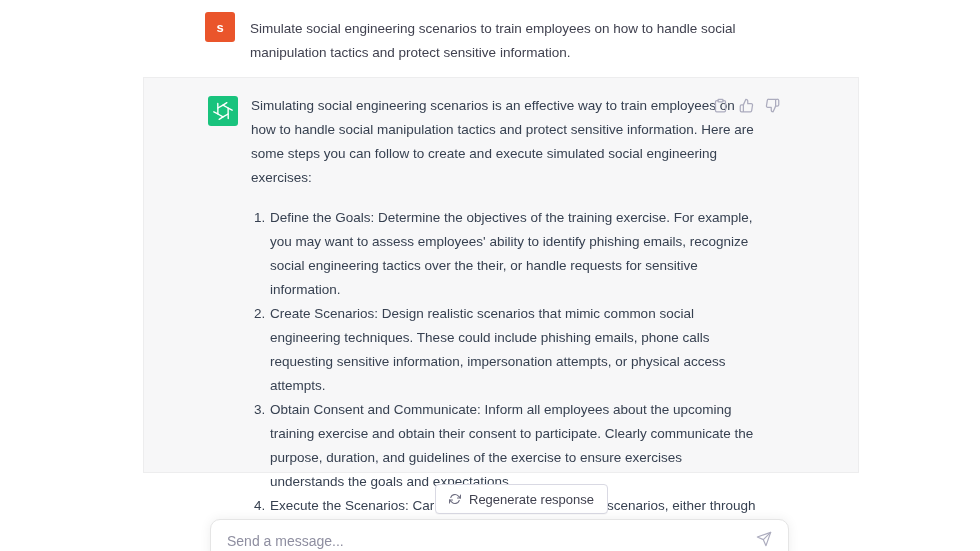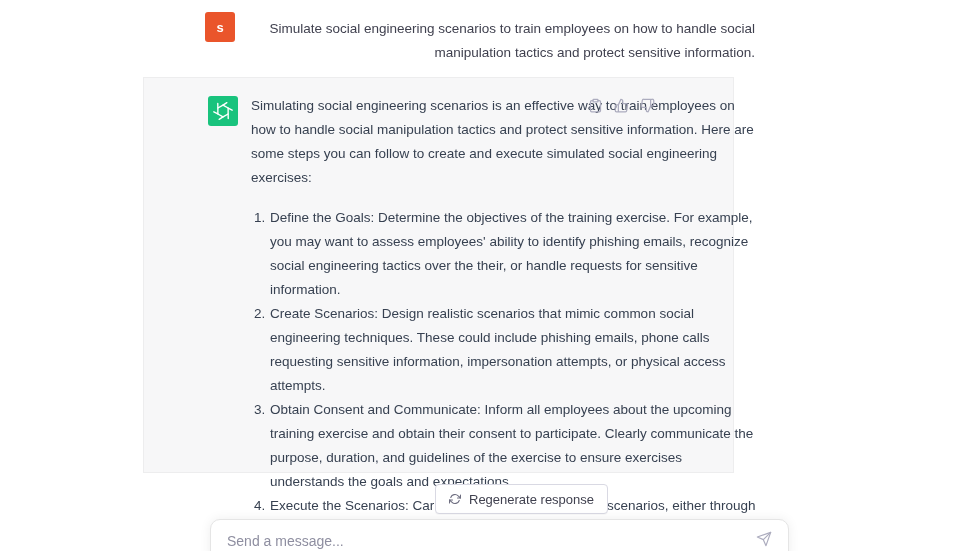--- a/index.html
+++ b/index.html
@@ -18,26 +18,26 @@
   .user-avatar { background: #ea552b; color: #ffffff; font-size: 13px; font-weight: bold; }
   .bot-avatar  { background: #19c37d; }
 
   
   .user-row {
     position: absolute; left: 205px; top: 12px; width: 580px;
     display: flex; gap: 15px;
   }
   .user-row .msg-text {
     padding-top: 5px; width: 505px;
-    font-size: 13.5px; line-height: 24px; color: #40414f; text-align: right;
+    font-size: 13.5px; line-height: 24px; color: #40414f;
   }
 
   
   .assistant-section {
-    position: absolute; left: 143px; top: 77px; width: 591px; height: 396px;
+    position: absolute; left: 143px; top: 77px; width: 716px; height: 396px;
     background: #f7f7f8; border: 1px solid rgba(0,0,0,0.04);
   }
   .assistant-section .bot-avatar { position: absolute; left: 64px; top: 18px; }
   .assistant-body {
     position: absolute; left: 107px; top: 16px; width: 507px;
     font-size: 13.5px; line-height: 24px; color: #374151;
   }
   .assistant-body ol { margin: 16px 0 0 0; padding-left: 18px; }
   .assistant-body li { padding-left: 1px; }
 

